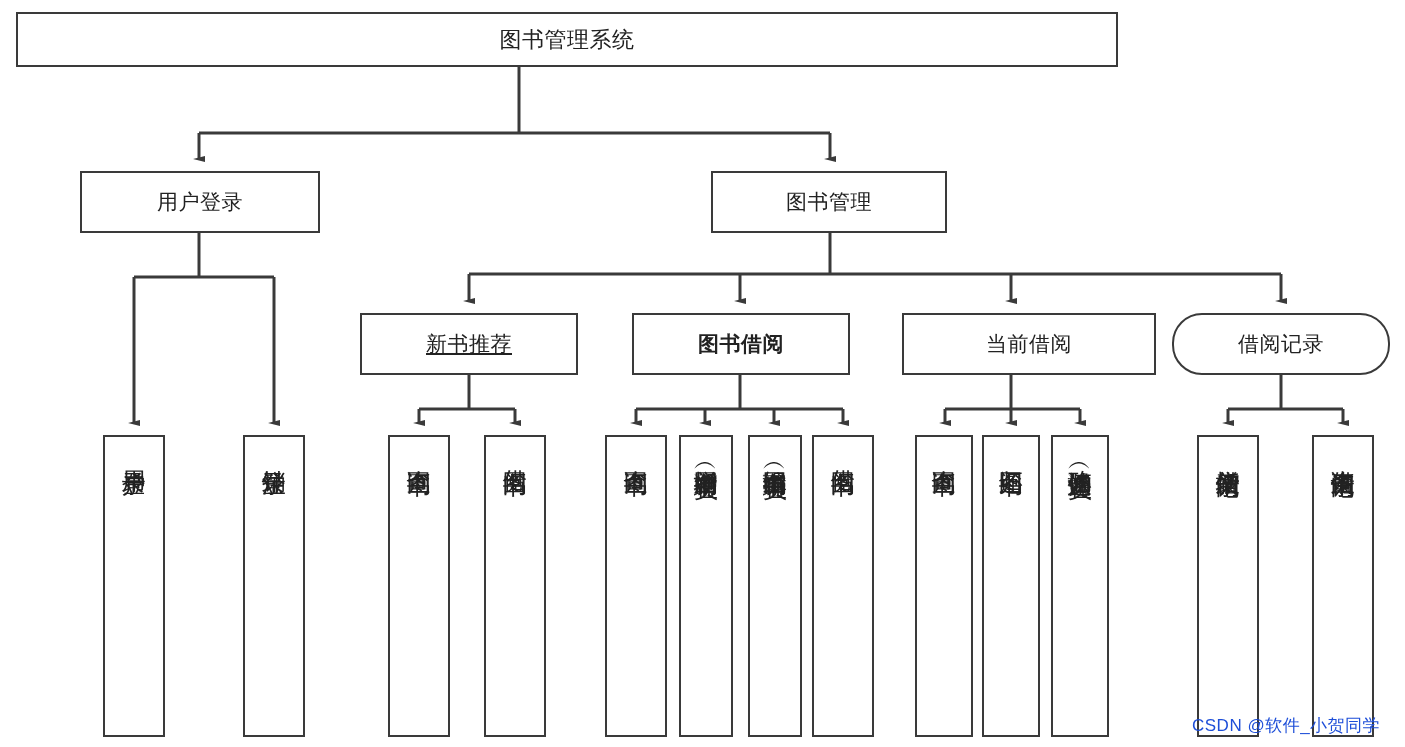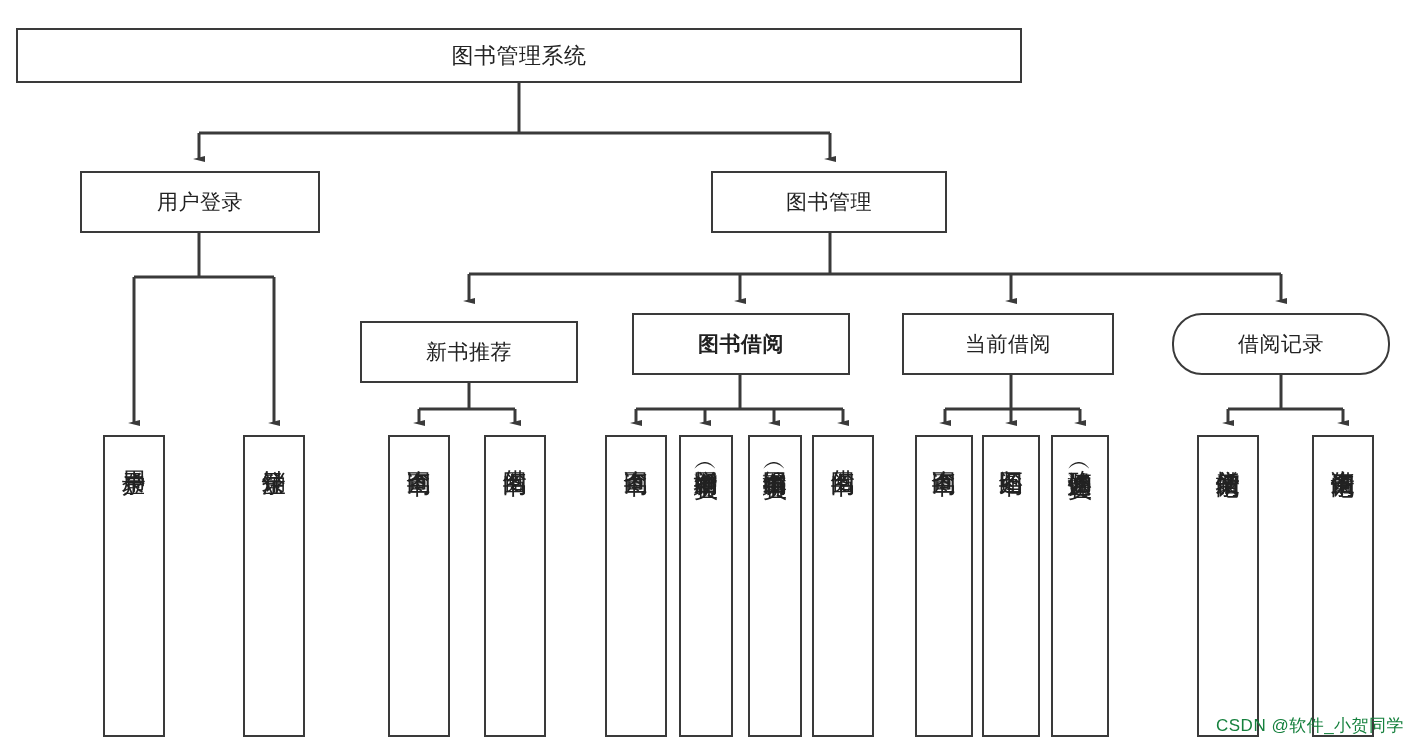--- a/index.html
+++ b/index.html
@@ -55,27 +55,26 @@
     writing-mode: vertical-rl;
     text-orientation: upright;
     font-size: 24px;
     line-height: 1.06;
     letter-spacing: 1px;
     white-space: nowrap;
   }
   .node.root .label { font-size: 22px; }
   .watermark {
     position: absolute;
-    color: #15803d;
+    color: #1d4ed8;
     font-size: 17px;
     letter-spacing: 0.5px;
     white-space: nowrap;
     z-index: 5;
     font-family: "Liberation Sans", "DejaVu Sans", sans-serif;
-    margin-left: 24px;
   }
 </style>
 </head>
 <body>
 
 <div id="canvas">
 
   <svg class="links" viewBox="0 0 1405 747">
     <defs>
       <marker id="arrow" markerWidth="10" markerHeight="12" refX="3" refY="6" orient="auto" markerUnits="userSpaceOnUse">
@@ -119,38 +118,38 @@
       <path d="M1011,409 L1011,423" marker-end="url(#arrow)"></path>
       <path d="M1080,409 L1080,423" marker-end="url(#arrow)"></path>
 
       <path d="M1281,375 L1281,409"></path>
       <path d="M1228,409 L1343,409"></path>
       <path d="M1228,409 L1228,423" marker-end="url(#arrow)"></path>
       <path d="M1343,409 L1343,423" marker-end="url(#arrow)"></path>
     </g>
   </svg>
 
-  <div class="node horiz root" style="left:16px; top:28px; width:1006px; height:55px;">
+  <div class="node horiz root" style="left:16px; top:12px; width:1102px; height:55px;">
     <span class="label">图书管理系统</span>
   </div>
 
   <div class="node horiz" style="left:80px; top:171px; width:240px; height:62px;">
     <span class="label">用户登录</span>
   </div>
   <div class="node horiz" style="left:711px; top:171px; width:236px; height:62px;justify-content:center;">
     <span class="label">图书管理</span>
   </div>
 
-  <div class="node horiz" style="left:360px; top:321px; width:218px; height:62px;">
+  <div class="node horiz" style="left:360px; top:313px; width:218px; height:62px;text-decoration:underline;">
     <span class="label">新书推荐</span>
   </div>
   <div class="node horiz" style="left:632px; top:313px; width:218px; height:62px;font-weight:bold;">
     <span class="label">图书借阅</span>
   </div>
-  <div class="node horiz" style="left:902px; top:313px; width:212px; height:62px;">
+  <div class="node horiz" style="left:902px; top:313px; width:254px; height:62px;">
     <span class="label">当前借阅</span>
   </div>
   <div class="node horiz" style="left:1172px; top:313px; width:218px; height:62px;border-radius:30px;">
     <span class="label">借阅记录</span>
   </div>
 
   <div class="node vert" style="left:103px; top:435px; width:62px; height:302px;">
     <span class="label">用户登录</span>
   </div>
   <div class="node vert" style="left:243px; top:435px; width:62px; height:302px;">

